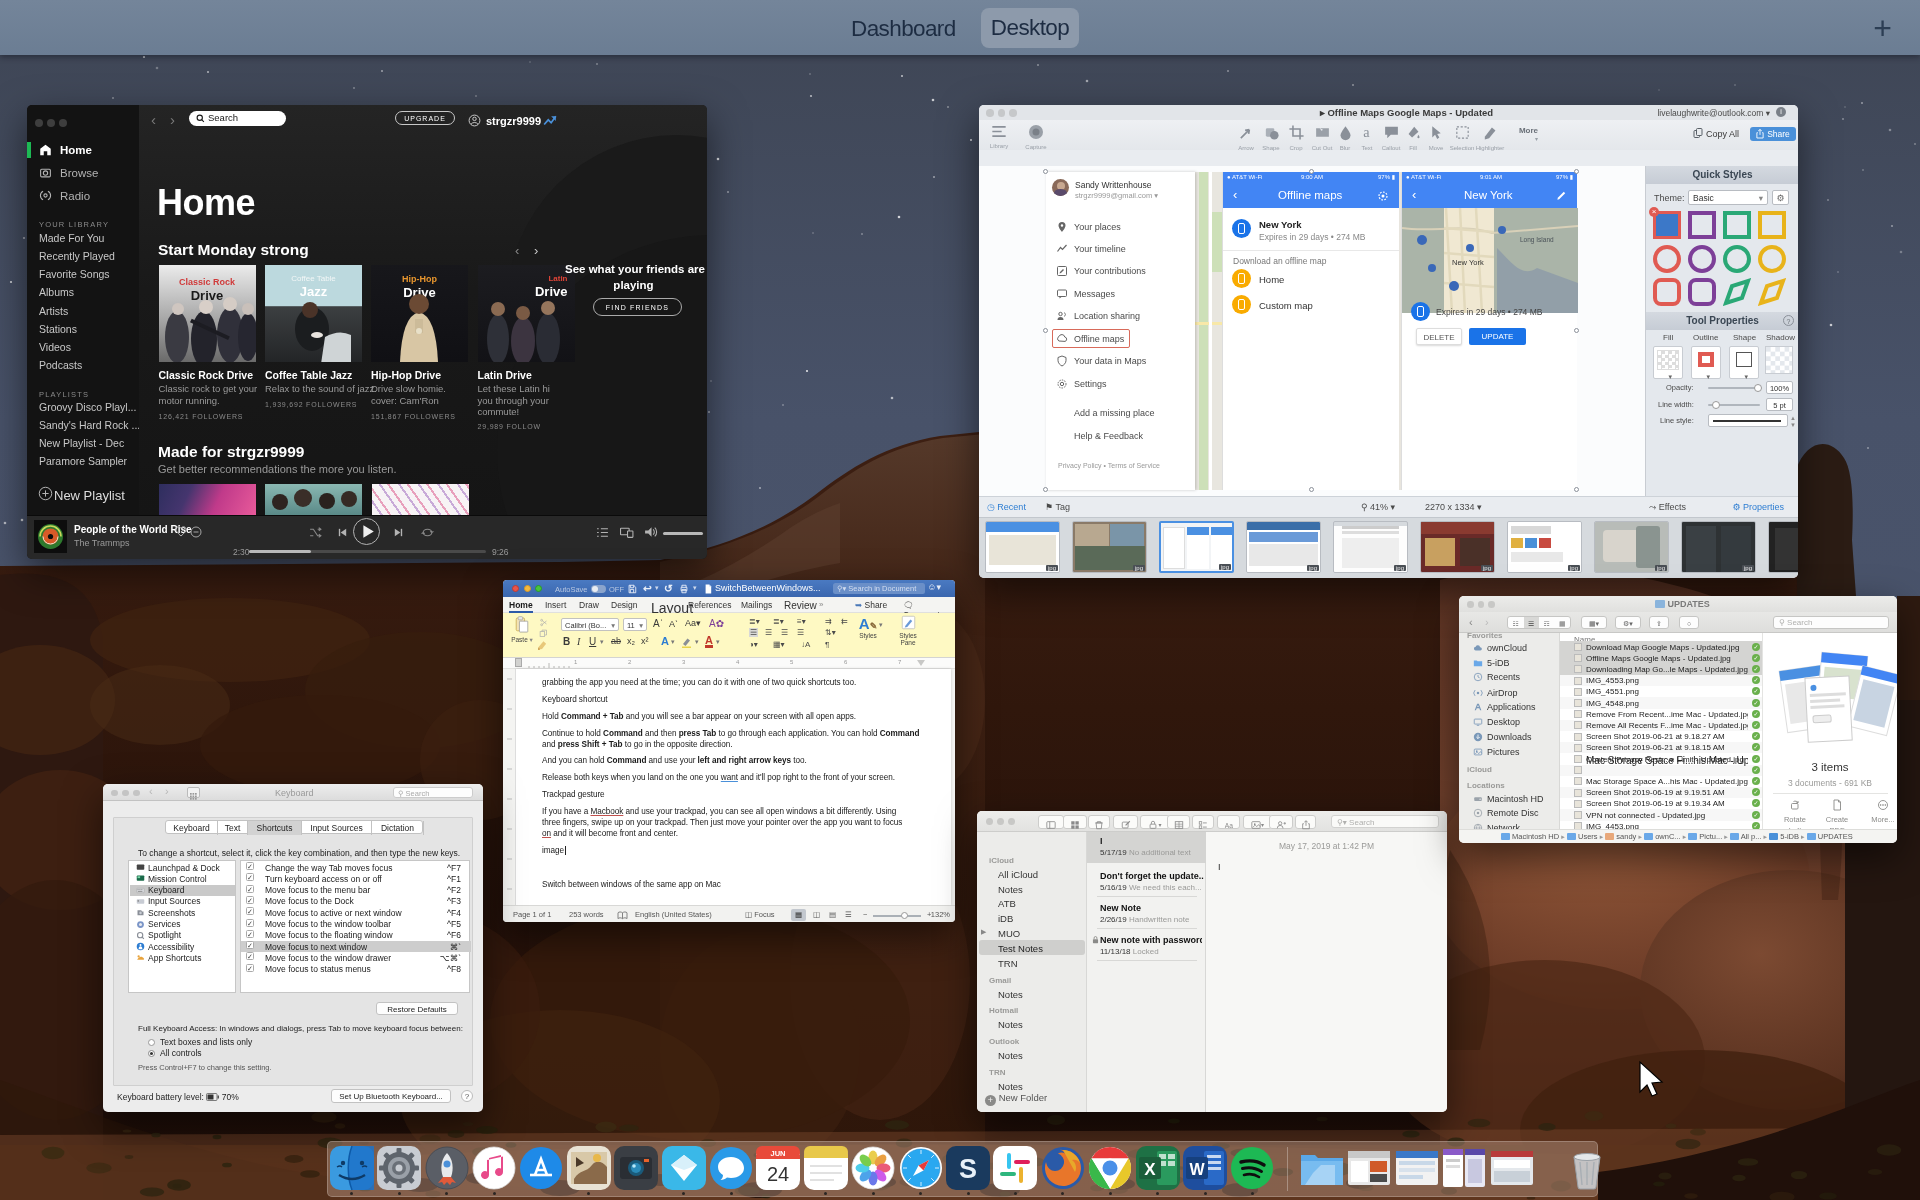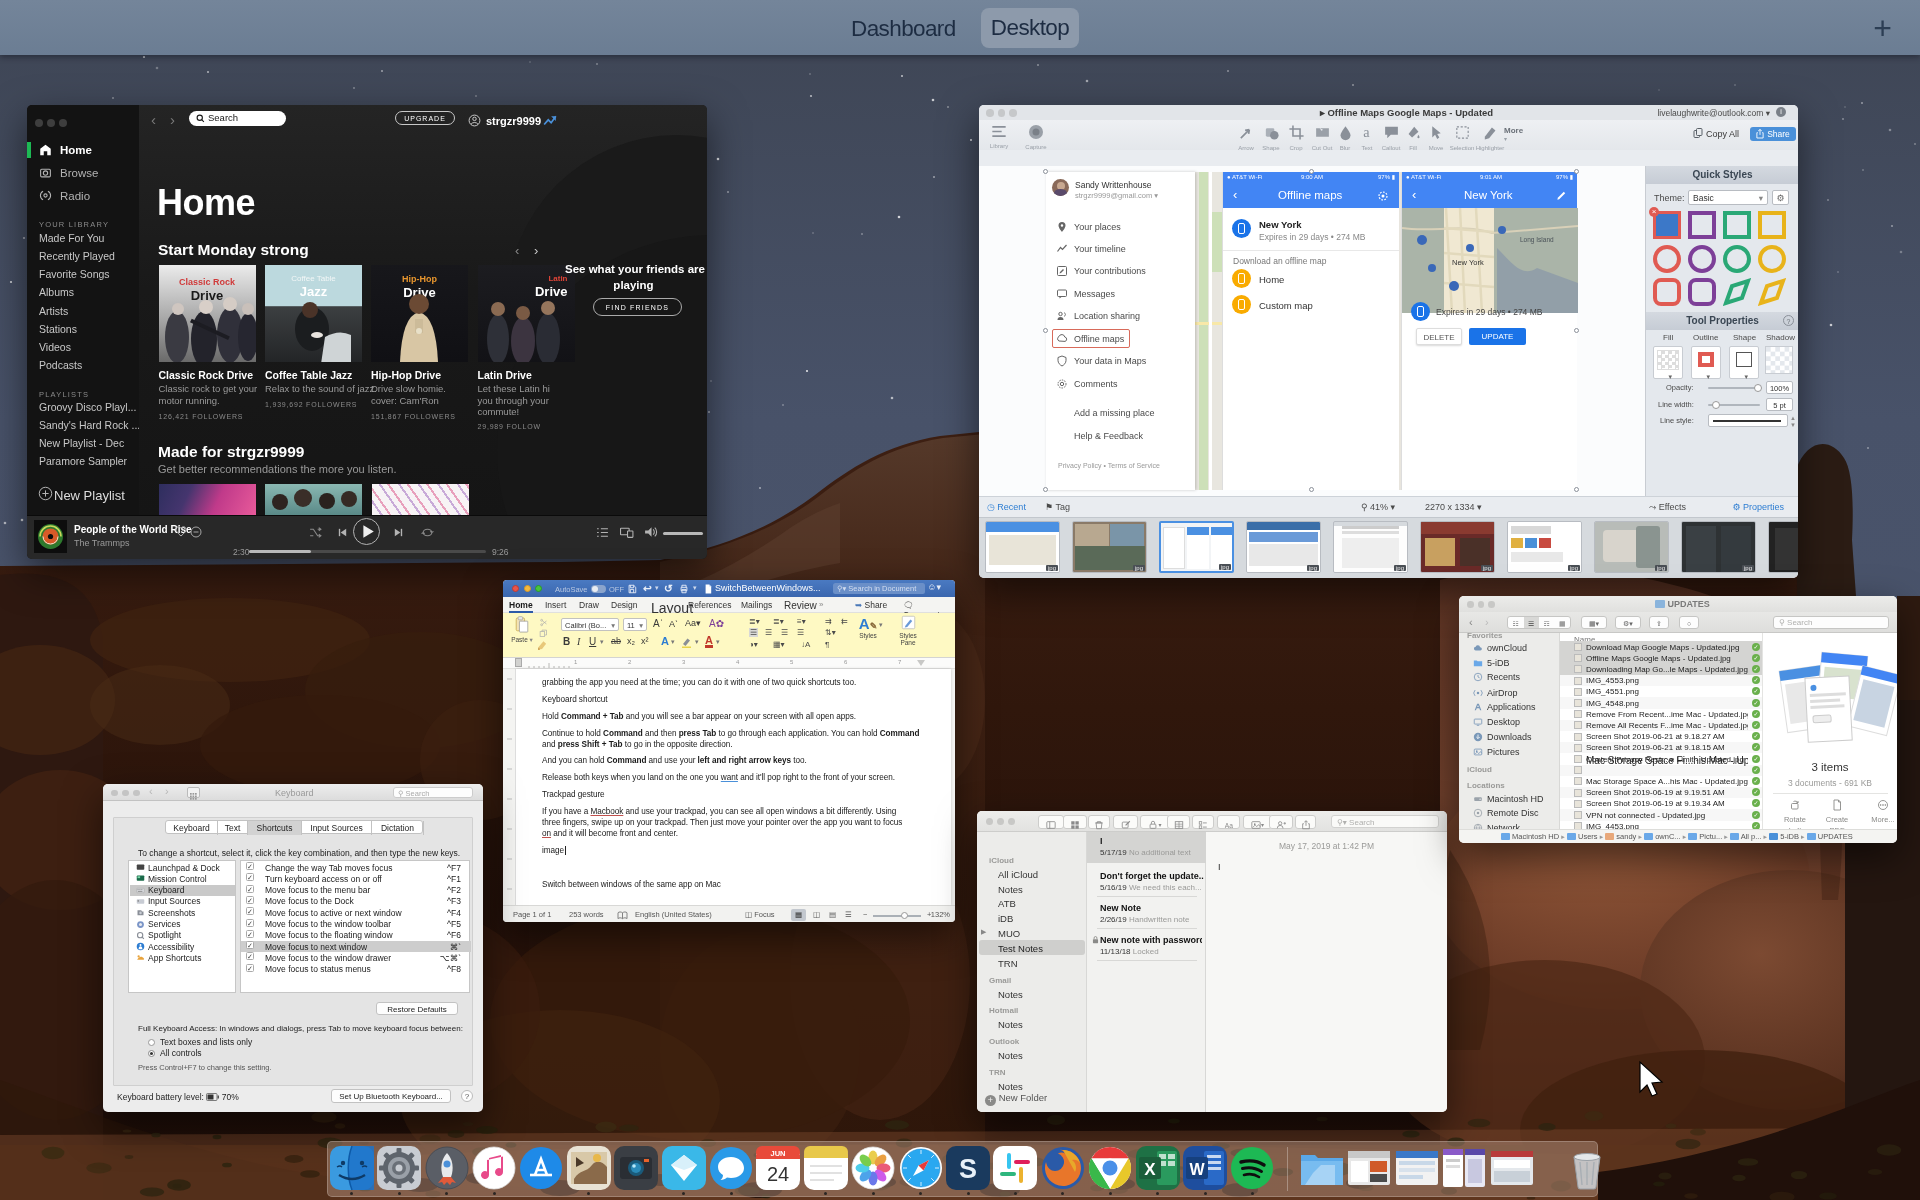--- a/index.html
+++ b/index.html
@@ -768,21 +768,21 @@
           </svg><div style="font-size:6px;color:#9aa0a8;white-space:nowrap">Fill</div></div>
         <div style="position:absolute;left:442px;top:4px;width:30px;text-align:center"><svg width="17" height="17" viewBox="0 0 24 24">
             <path d="M6,3 L6,19 L10,15 L13,21 L16,19 L13,14 L18,13 Z" fill="#8a9099"></path>
           </svg><div style="font-size:6px;color:#9aa0a8;white-space:nowrap">Move</div></div>
         <div style="position:absolute;left:468px;top:4px;width:30px;text-align:center"><svg width="17" height="17" viewBox="0 0 24 24">
             <rect x="4" y="4" width="16" height="16" fill="none" stroke="#8a9099" stroke-width="1.6" stroke-dasharray="3 2.4"></rect>
           </svg><div style="font-size:6px;color:#9aa0a8;white-space:nowrap">Selection</div></div>
         <div style="position:absolute;left:496px;top:4px;width:30px;text-align:center"><svg width="17" height="17" viewBox="0 0 24 24">
             <path d="M4,18 L14,5 l5,4 L10,20 l-6,2 Z" fill="#8a9099"></path>
           </svg><div style="font-size:6px;color:#9aa0a8;white-space:nowrap">Highlighter</div></div>
-        <div style="position:absolute;left:525px;top:6px;width:34px;text-align:left">
+        <div style="position:absolute;left:525px;top:6px;width:34px;text-align:right">
           <div style="font-size:8px;color:#6a7078;font-weight:bold">More</div>
           <div style="font-size:6px;color:#9aa0a8">▾</div>
         </div>
     <div id="sn-copy"><svg width="10" height="11" viewBox="0 0 20 22" style="margin-right:3px">
             <rect x="2" y="5" width="11" height="14" rx="2" fill="none" stroke="#5a6068" stroke-width="2"></rect>
             <rect x="7" y="1" width="11" height="14" rx="2" fill="#e8ebee" stroke="#5a6068" stroke-width="2"></rect>
           </svg>Copy All</div>
     <div id="sn-share"><svg width="8" height="10" viewBox="0 0 18 22" style="margin-right:3px">
             <path d="M9,1 L9,13 M5,4 L9,1 L13,4" stroke="#fff" stroke-width="2" fill="none"></path>
             <path d="M4,8 L2,8 L2,20 L16,20 L16,8 L14,8" stroke="#fff" stroke-width="2" fill="none"></path>
@@ -832,21 +832,21 @@
           </svg>
           <div style="position:absolute;left:28px;top:162px;font-size:9px;color:#4a4a4a;white-space:nowrap">Offline maps</div>
           <svg width="12" height="12" viewBox="0 0 24 24" style="position:absolute;left:10px;top:183px">
             <path d="M12,2 L20,5 L20,11 C20,16 16,20 12,22 C8,20 4,16 4,11 L4,5 Z" fill="none" stroke="#666" stroke-width="2"></path>
           </svg>
           <div style="position:absolute;left:28px;top:184px;font-size:9px;color:#4a4a4a;white-space:nowrap">Your data in Maps</div>
           <svg width="12" height="12" viewBox="0 0 24 24" style="position:absolute;left:10px;top:206px">
             <circle cx="12" cy="12" r="3.4" fill="none" stroke="#666" stroke-width="2"></circle>
             <circle cx="12" cy="12" r="8" fill="none" stroke="#666" stroke-width="2" stroke-dasharray="3 2.2"></circle>
           </svg>
-          <div style="position:absolute;left:28px;top:207px;font-size:9px;color:#4a4a4a;white-space:nowrap">Comments</div>
+          <div style="position:absolute;left:28px;top:207px;font-size:9px;color:#4a4a4a;white-space:nowrap">Settings</div>
           <div style="position:absolute;left:28px;top:236px;font-size:9px;color:#4a4a4a;white-space:nowrap">Add a missing place</div>
           <div style="position:absolute;left:28px;top:259px;font-size:9px;color:#4a4a4a;white-space:nowrap">Help &amp; Feedback</div>
       <div style="position:absolute;left:6px;top:156.5px;width:78px;height:19px;border:1.5px solid #d86a5a;border-radius:2px"></div>
       <div style="position:absolute;left:12px;top:290px;font-size:7px;color:#999;white-space:nowrap">Privacy Policy • Terms of Service</div>
     </div>
     <div id="sn-ph2">
       <div class="sn-status"><span style="margin-left:4px">● AT&amp;T Wi-Fi</span><span style="position:absolute;left:78px">9:00 AM</span><span style="position:absolute;right:4px">97% ▮</span></div>
       <div class="sn-bluehead">
             <span style="position:absolute;left:10px;top:5px;font-size:13px">‹</span>
             <span style="position:absolute;left:55px;top:7px;font-size:11.5px">Offline maps</span>

